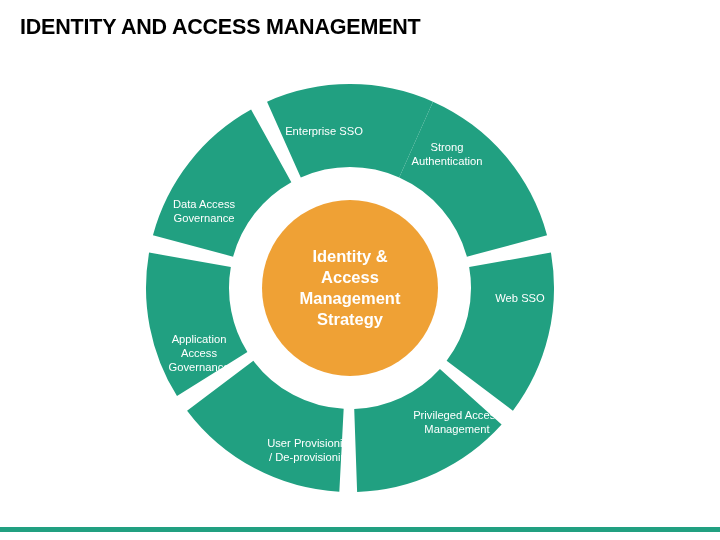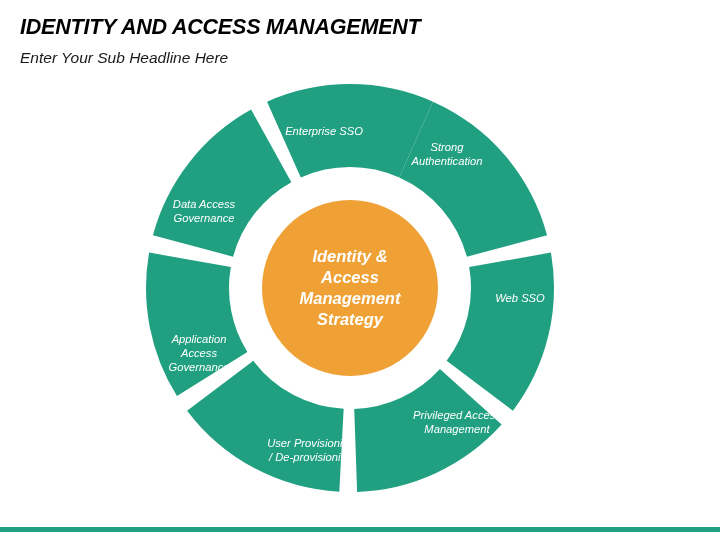--- a/index.html
+++ b/index.html
@@ -13,21 +13,20 @@
     font-family: "Liberation Sans", sans-serif;
     overflow: hidden;
     position: relative;
   }
   #slide {
     position: absolute;
     left: 0; top: 0;
     width: 592px;
     height: 540px;
     background: #ffffff;
-    font-style: italic;
   }
   #title {
     position: absolute;
     left: 20px;
     top: 15px;
     font-size: 21.5px;
     font-weight: bold;
     letter-spacing: -0.2px;
     color: #000000;
     white-space: nowrap;
@@ -69,21 +68,20 @@
     width: 720px;
     height: 5px;
   }
 </style>
 </head>
 <body>
 
 <div id="slide">
 
   <div id="title">IDENTITY AND ACCESS MANAGEMENT</div>
-  <div id="subtitle">Enter Your Sub Headline Here</div>
 
   <svg id="diagram" viewBox="0 0 720 540">
     <g id="segments">
         <path d="M 432.97427518746326 101.63672664090942 A 204 204 0 0 1 547.0488685629699 235.20091479908575 L 466.87702498097724 256.682895542595 A 121 121 0 0 0 399.2151338121718 177.46099962524528 Z" fill="#21a081"></path>
         <path d="M 550.9007816144904 252.57577175594622 A 204 204 0 0 1 512.9216440496477 410.7702647230178 L 446.63489671572245 360.81961780139784 A 121 121 0 0 0 469.1617381144772 266.9885705023014 Z" fill="#21a081"></path>
         <path d="M 501.60154439738847 424.5026436972071 A 204 204 0 0 1 357.1194973273102 491.87572871189553 L 354.22283910100265 408.9262900693106 A 121 121 0 0 0 439.9205238827647 368.9648033694218 Z" fill="#21a081"></path>
         <path d="M 339.3234649264395 491.7204250899331 A 204 204 0 0 1 187.07835595035223 410.7702647230178 L 253.36510328427755 360.81961780139784 A 121 121 0 0 0 343.6673492946038 408.83417370530344 Z" fill="#21a081"></path>
         <path d="M 176.9981883840891 396.1035299035738 A 204 204 0 0 1 149.09921838550957 252.5757717559462 L 230.83826188552283 266.9885705023014 A 121 121 0 0 0 247.38618036507245 352.12023097221777 Z" fill="#21a081"></path>
         <path d="M 152.95113143703003 235.20091479908587 A 204 204 0 0 1 251.09883746974728 109.57757974356323 L 291.3380359501932 182.17101543613308 A 121 121 0 0 0 233.1229750190227 256.682895542595 Z" fill="#21a081"></path>
         <path d="M 267.0257248125368 101.63672664090939 A 204 204 0 0 1 432.9742751874633 101.63672664090944 L 399.21513381217187 177.4609996252453 A 121 121 0 0 0 300.7848661878282 177.46099962524528 Z" fill="#21a081"></path>

